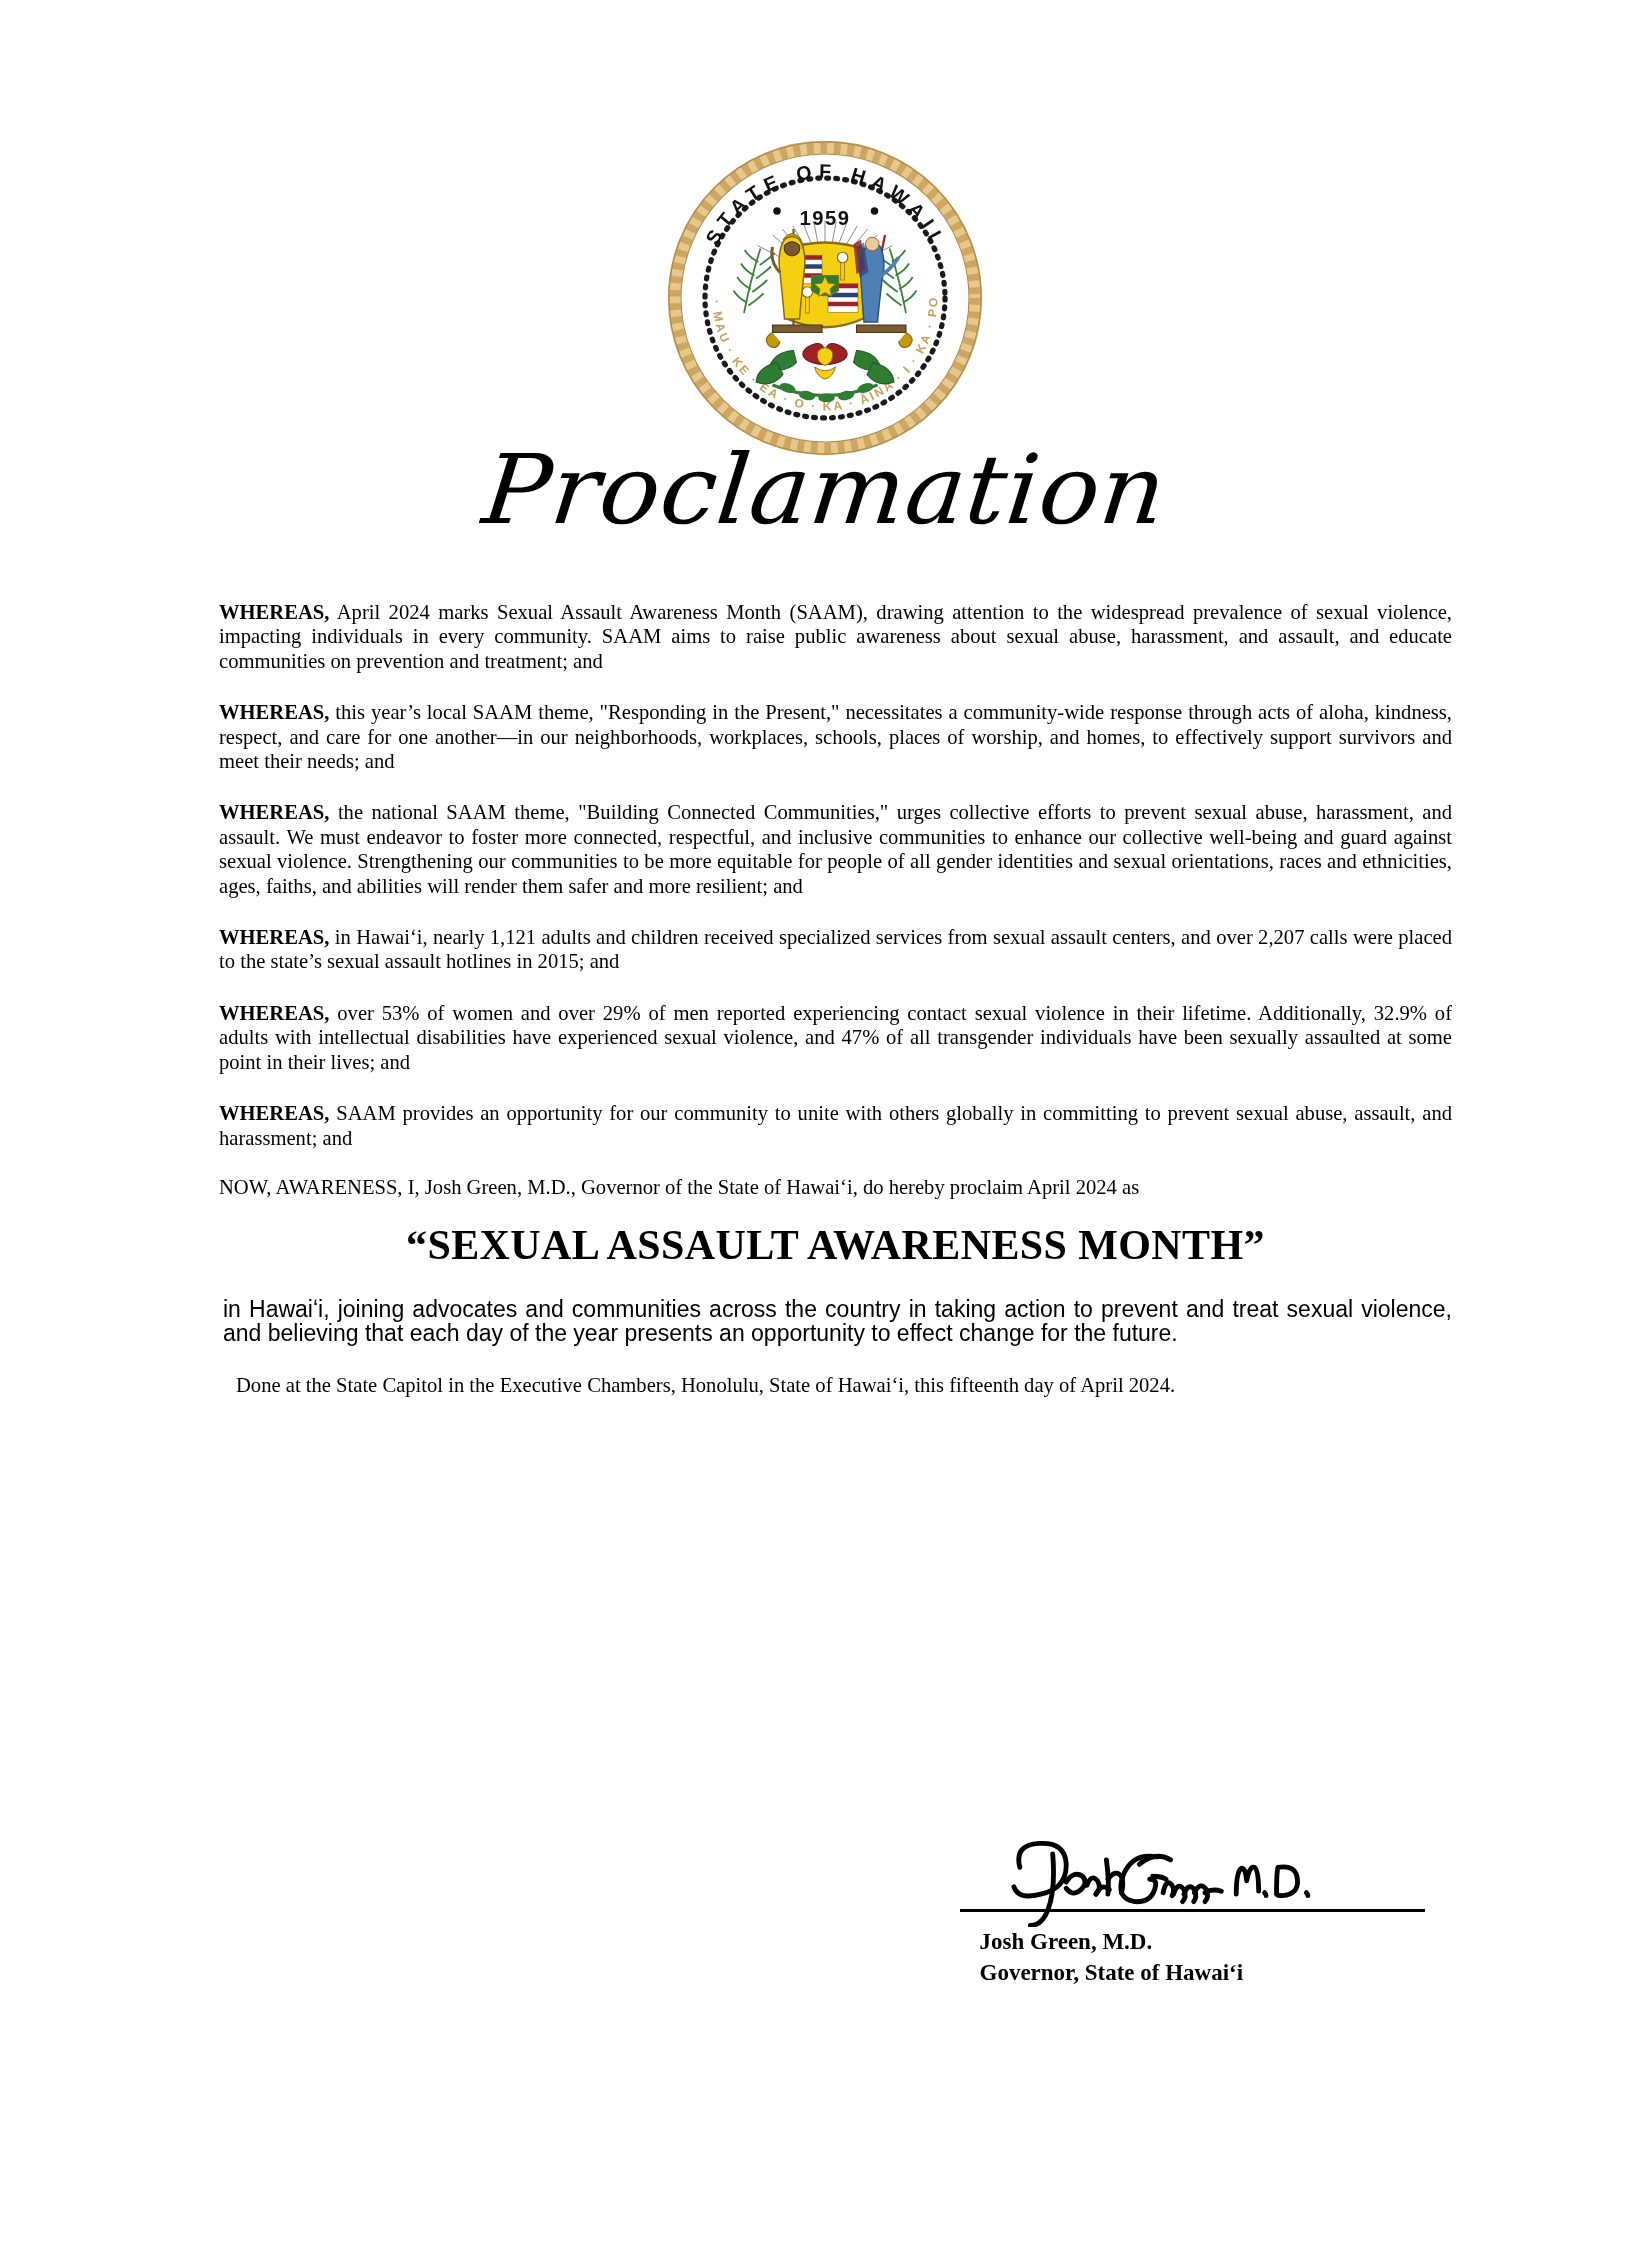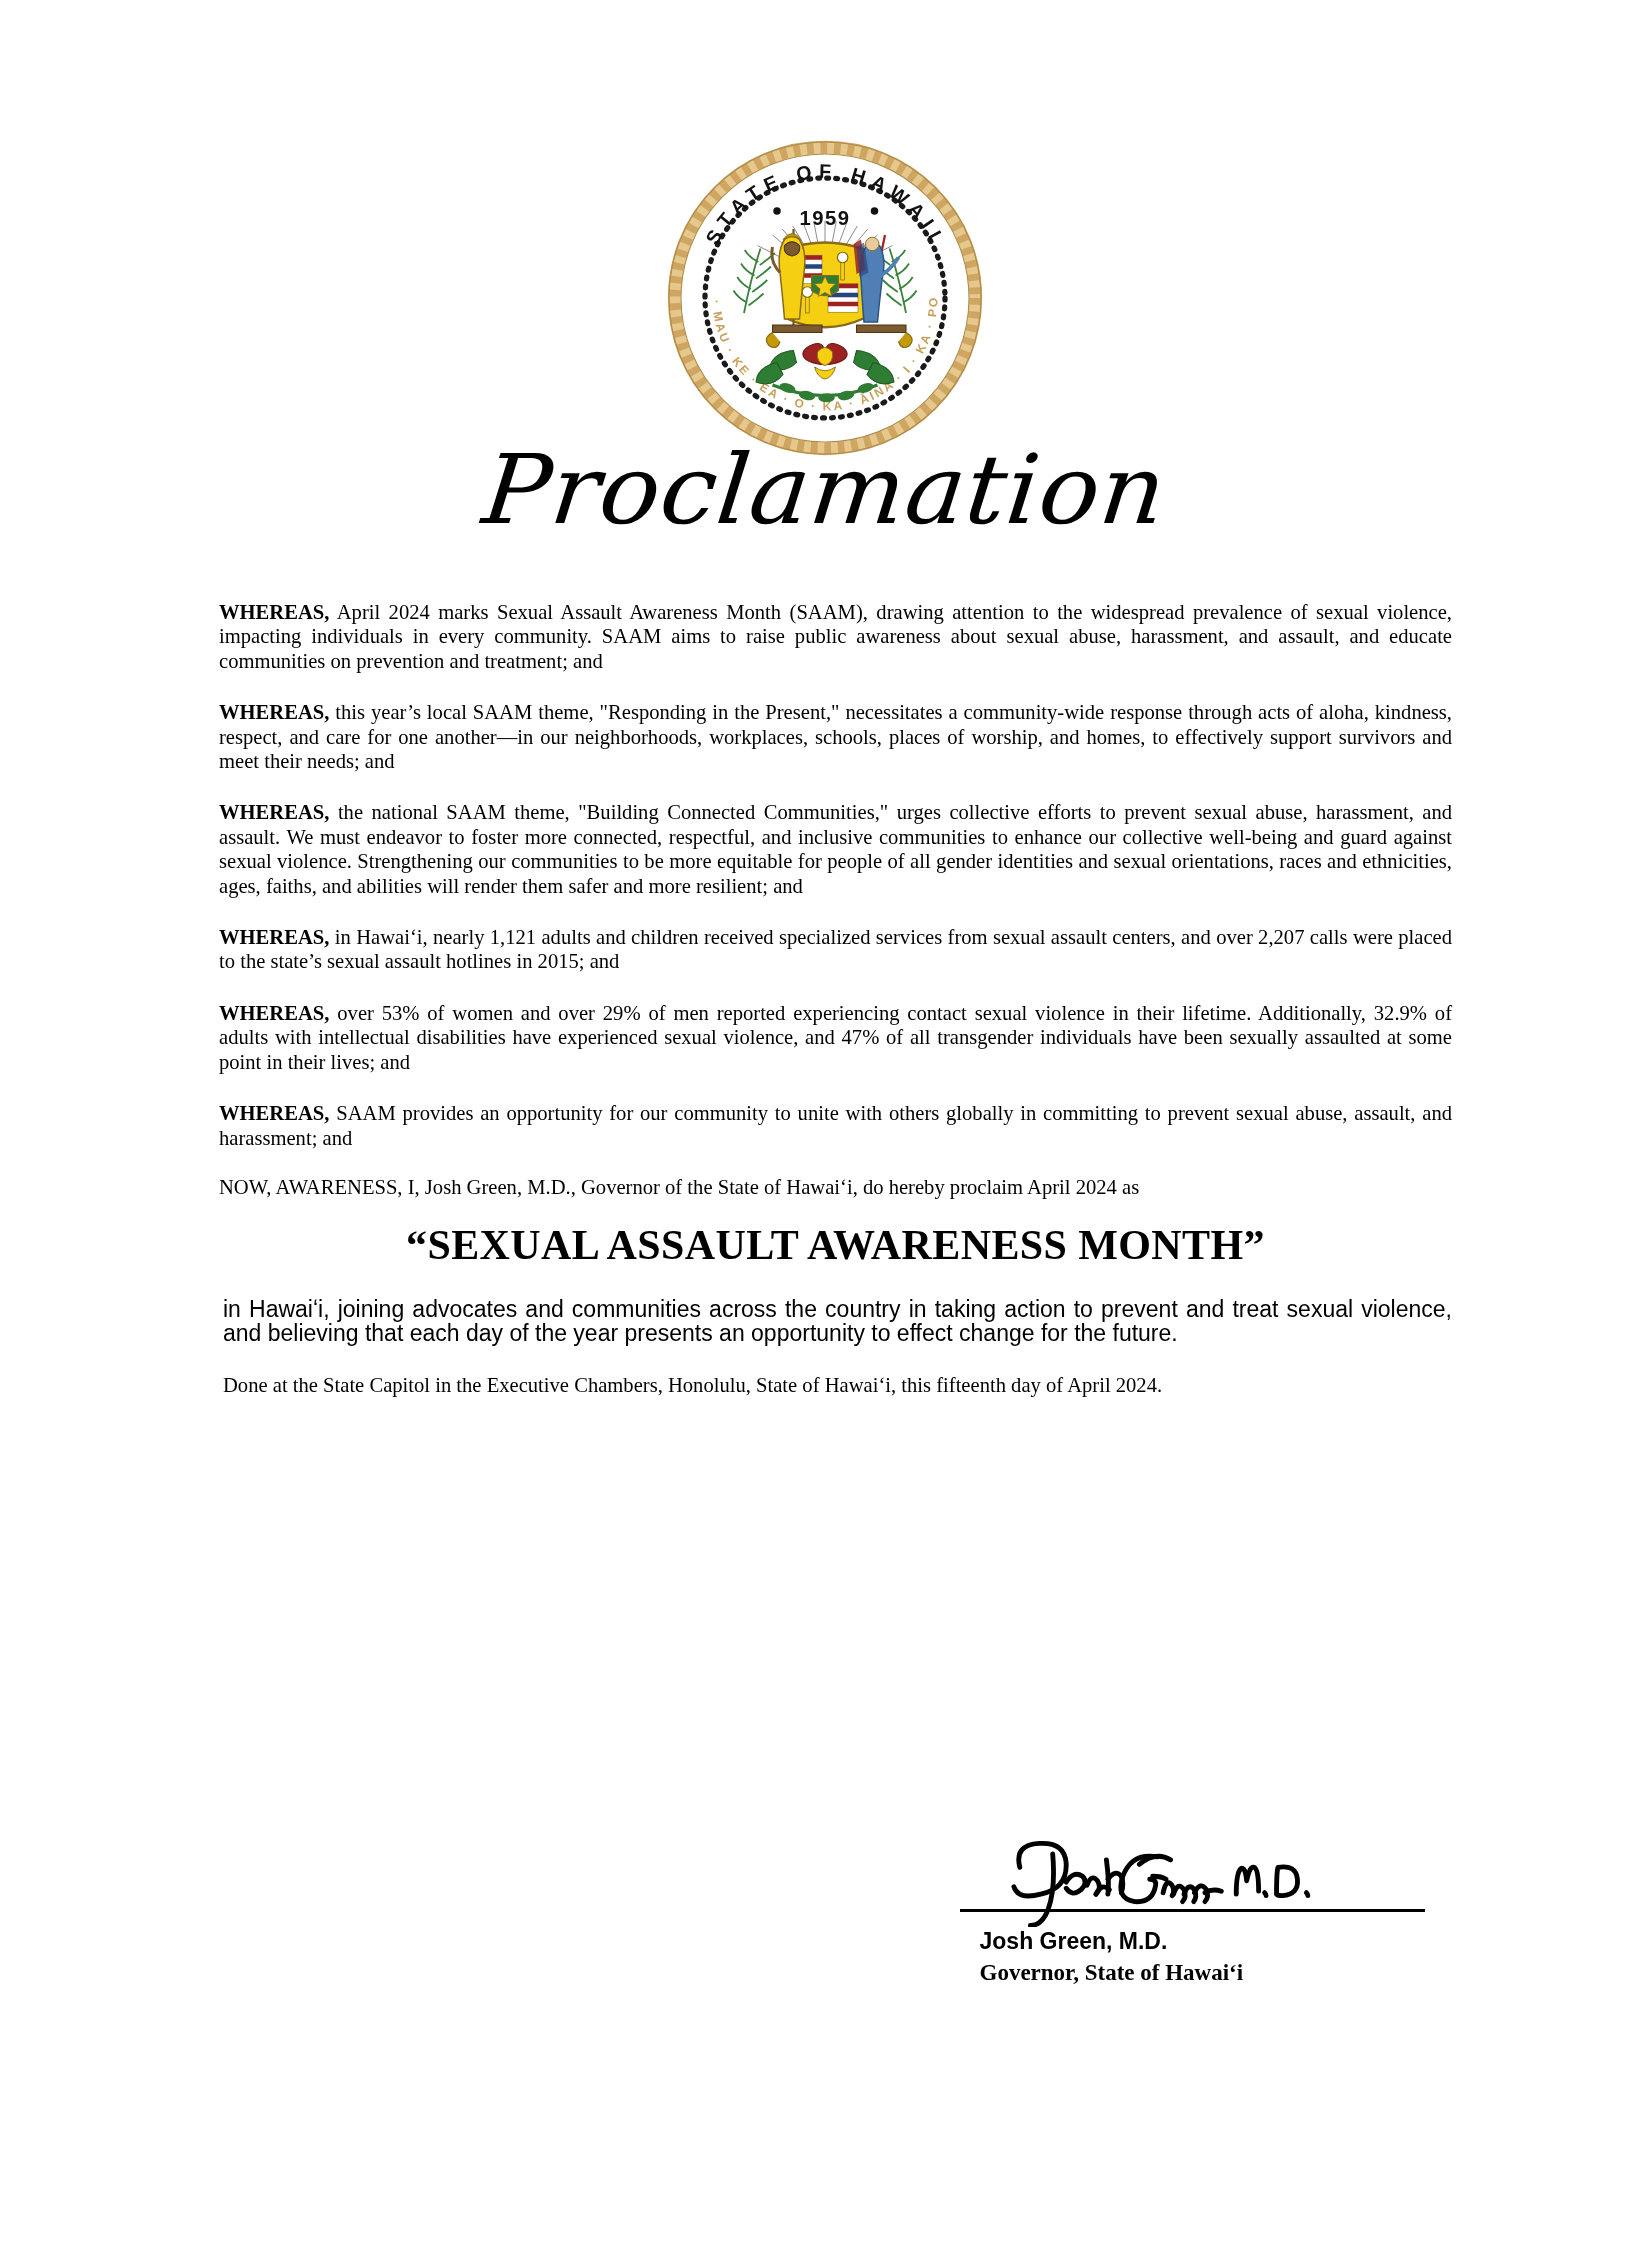--- a/index.html
+++ b/index.html
@@ -92,21 +92,21 @@
   }
 
   .closing {
     margin: 0 0 27px 4px;
     font-size: 23px;
     line-height: 24.4px;
     text-align: justify;
     font-family: Liberation Sans, sans-serif;
   }
   .done-line {
-    margin: 4px;
+    margin: 17px;
     font-size: 20.6px;
     line-height: 24.4px;
     text-align: left;
     font-family: "Liberation Serif", "DejaVu Serif", serif;
   }
 
   
   .sig-block {
     position: absolute;
     left: 960px;
@@ -122,21 +122,21 @@
   .sig-rule {
     position: absolute;
     left: 0;
     top: 79px;
     width: 465px;
     height: 3px;
     background: #000;
   }
   .sig-name {
     margin: 7.5px 0 0 19.5px;
-    font-family: Liberation Sans, sans-serif;
+    font-family: Liberation Serif, serif;
     font-weight: bold;
     font-size: 23px;
     line-height: 31px;
   }
   .sig-role {
     margin: 0 0 0 19.5px;
     font-family: "Liberation Serif", "DejaVu Serif", serif;
     font-weight: bold;
     font-size: 23px;
     line-height: 31px;

